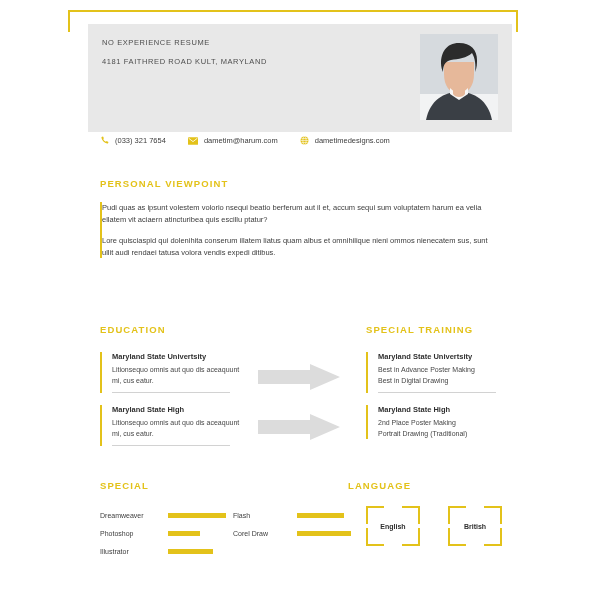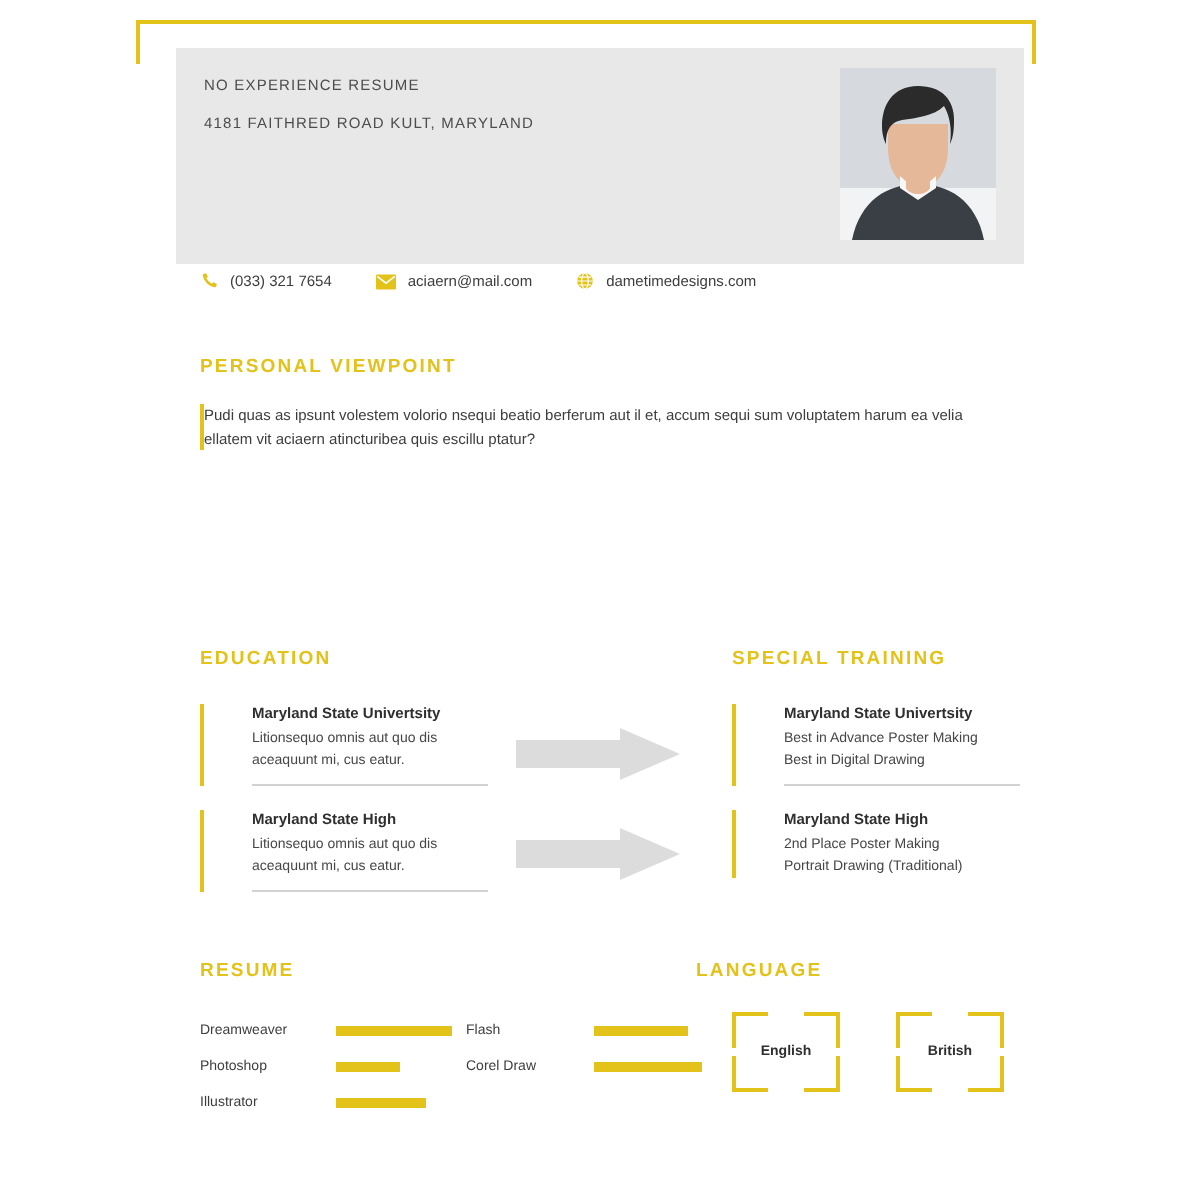--- a/index.html
+++ b/index.html
@@ -147,21 +147,21 @@
     width: 145px;
   }
   .col-right {
     position: absolute;
     left: 366px;
     top: 352px;
     width: 145px;
   }
   .entry {
     border-left: 2px solid #e3c21a;
-    padding-left: 24px;
+    padding-left: 10px;
     margin-bottom: 12px;
   }
   .entry .role {
     font-size: 7.5px;
     font-weight: bold;
     color: #2f2f2f;
     margin-bottom: 4px;
   }
   .entry .desc {
     font-size: 7px;
@@ -301,37 +301,38 @@
       </span>
       <span>(033) 321 7654</span>
     </div>
     <div class="item">
       <span class="ic">
         <svg width="10" height="8" viewBox="0 0 16 12">
             <rect x="0" y="0" width="16" height="12" rx="1" fill="#e3c21a"></rect>
             <path d="M1 1.5 8 7 15 1.5" stroke="#ffffff" stroke-width="1.3" fill="none"></path>
           </svg>
       </span>
-      <span>aciaern@mail.com</span>
+      <span>dametim@harum.com</span>
     </div>
     <div class="item">
       <span class="ic">
         <svg width="9" height="9" viewBox="0 0 16 16">
             <circle cx="8" cy="8" r="7" fill="#e3c21a"></circle>
             <ellipse cx="8" cy="8" rx="3" ry="7" fill="none" stroke="#ffffff" stroke-width="1"></ellipse>
             <path d="M1 8h14M2.5 4.5h11M2.5 11.5h11" stroke="#ffffff" stroke-width="1"></path>
           </svg>
       </span>
       <span>dametimedesigns.com</span>
     </div>
   </div>
 
   <div class="sec-title viewpoint-title">PERSONAL VIEWPOINT</div>
   <div class="viewpoint-body">
     <p>Pudi quas as ipsunt volestem volorio nsequi beatio berferum aut il et, accum sequi sum voluptatem harum ea velia ellatem vit aciaern atincturibea quis escillu ptatur?</p>
+    <p>Lore quisciaspid qui dolenihita conserum illatem liatus quam albus et omnihilique nieni ommos nienecatem sus, sunt ullit audi rendaei tatusa volora vendis expedi ditibus.</p>
   </div>
 
   <div class="sec-title edu-title">EDUCATION</div>
   <div class="col-left">
     <div class="entry">
       <div class="role">Maryland State Univertsity</div>
       <div class="desc">Litionsequo omnis aut quo dis aceaquunt mi, cus eatur.</div>
       <div class="rule"></div>
     </div>
     <div class="entry">
@@ -360,21 +361,21 @@
 Best in Digital Drawing</div>
       <div class="rule"></div>
     </div>
     <div class="entry">
       <div class="role">Maryland State High</div>
       <div class="desc" style="white-space:pre-line">2nd Place Poster Making
 Portrait Drawing (Traditional)</div>
     </div>
   </div>
 
-  <div class="sec-title skills-title">RESUME</div>
+  <div class="sec-title skills-title">SPECIAL</div>
   <div class="skills">
     <div class="skill-row">
       <div class="skill-name">Dreamweaver</div>
       <div class="skill-bar-wrap">
           <div class="skill-bar" id="s1" style="width: 100%;"></div>
         </div>
     </div>
     <div class="skill-row">
       <div class="skill-name">Photoshop</div>
       <div class="skill-bar-wrap">

